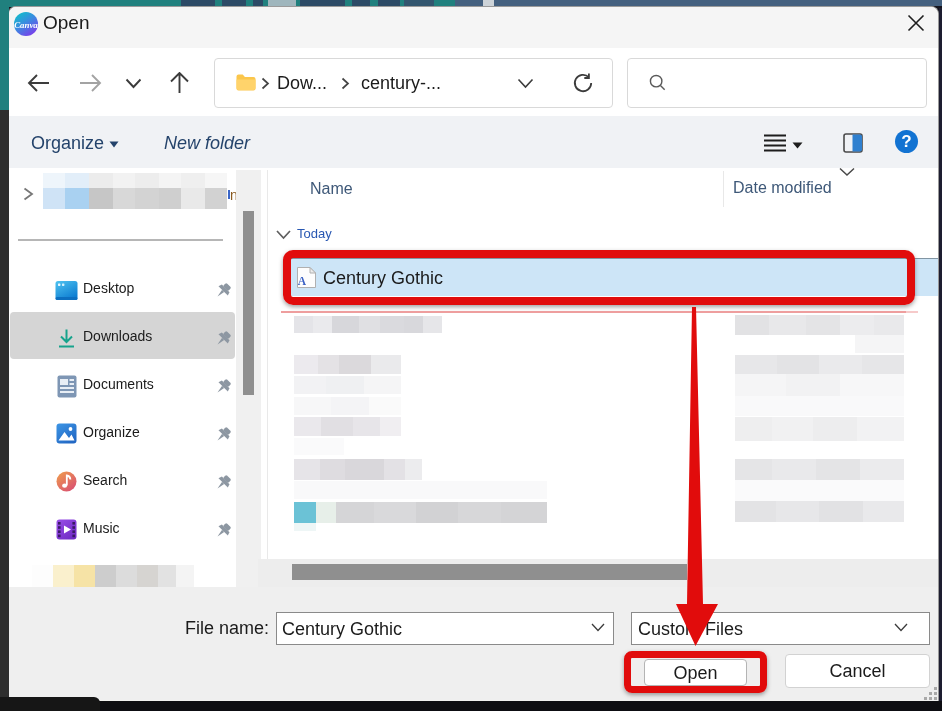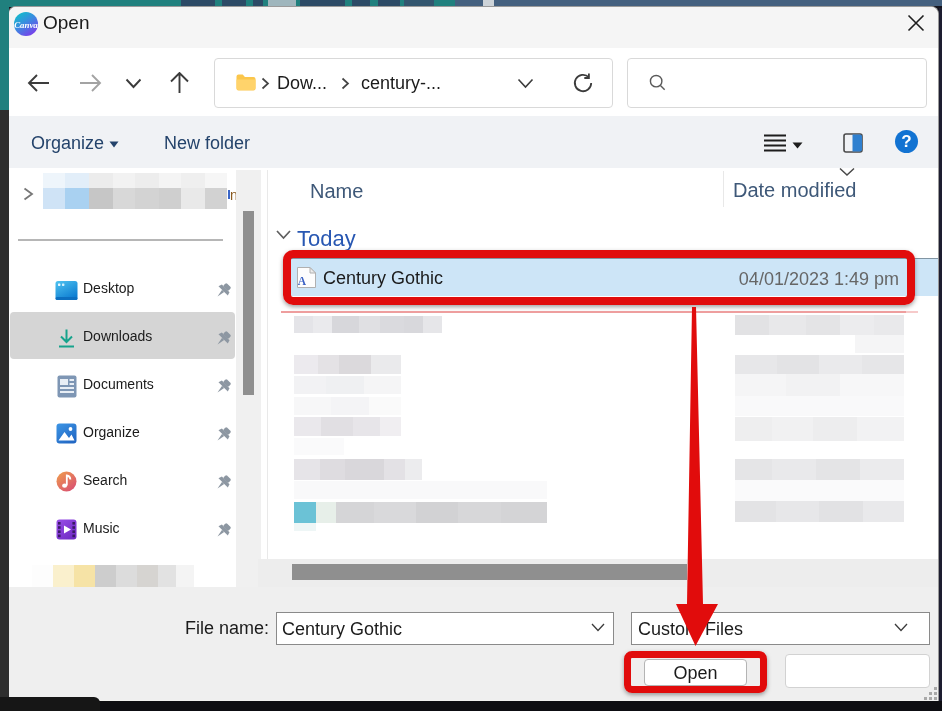--- a/index.html
+++ b/index.html
@@ -23,21 +23,21 @@
   #title{left:34px;top:5px;font-size:19px;color:#1a1a1a;}
   #toolbar{left:0;top:41px;width:931px;height:68px;background:#fff;}
   #cmdbar{left:0;top:109px;width:931px;height:52px;background:#f0f2f5;}
   .navtxt{font-size:18px;color:#24436b;}
   #content{left:0;top:161px;width:931px;height:534px;background:#fff;}
   .box{position:absolute;background:#fff;border:1px solid #d9d9d9;border-radius:4px;box-sizing:border-box;}
   .sideitem{position:absolute;font-size:14px;color:#1b1b1b;}
   .blk{position:absolute;}
   #bottompanel{left:0;top:580px;width:931px;height:115px;background:#efefef;}
   .combo{position:absolute;background:#fff;border:1px solid #8a8a8a;box-sizing:border-box;}
-  .hdrtxt{font-size:20px;color:#3e5878;}
+  .hdrtxt{font-size:16px;color:#3e5878;}
 </style>
 </head>
 <body>
 <div class="abs" id="topstrip"></div>
 <div class="abs" id="topstrip2"></div>
 <div class="abs" id="rightdark"></div>
 
 <div class="mark" style="left:181px;width:34px;"></div>
 <div class="mark" style="left:222px;width:24px;"></div>
 <div class="mark" style="left:253px;width:10px;"></div>
@@ -106,21 +106,21 @@
   <svg class="abs" style="left:640px;top:67px" width="17" height="17" viewBox="0 0 19 19">
     <circle cx="8" cy="8" r="6.4" stroke="#5a5a5a" stroke-width="1.6" fill="none"></circle>
     <path d="M12.8 12.8 L17.5 17.5" stroke="#5a5a5a" stroke-width="1.6"></path>
   </svg>
 
   <div class="abs" id="cmdbar"></div>
   <div class="abs navtxt" style="left:22px;top:126px;">Organize</div>
   <svg class="abs" style="left:100px;top:134px" width="10" height="7" viewBox="0 0 10 7">
     <path d="M0.5 0.5 L5 6.5 L9.5 0.5 Z" fill="#24436b"></path>
   </svg>
-  <div class="abs navtxt" style="left:155px;top:126px;">New folder</div>
+  <div class="abs navtxt" style="left:155px;top:126px;font-style:italic;">New folder</div>
   <svg class="abs" style="left:754px;top:126px" width="24" height="20" viewBox="0 0 24 20">
     <path d="M1 2.5 h22 M1 7.5 h22 M1 12.5 h22 M1 17.5 h22" stroke="#1d1d1d" stroke-width="1.9"></path>
   </svg>
   <svg class="abs" style="left:783px;top:135px" width="11" height="7" viewBox="0 0 11 7">
     <path d="M0.5 0.5 L5.5 6.5 L10.5 0.5 Z" fill="#1d1d1d"></path>
   </svg>
   <svg class="abs" style="left:834px;top:126px" width="20" height="20" viewBox="0 0 20 20">
     <rect x="1" y="1" width="18" height="18" rx="2" fill="none" stroke="#4a4a4a" stroke-width="1.6"></rect>
     <path d="M9.5 1.5 h7.5 a2 2 0 0 1 2 2 v13 a2 2 0 0 1 -2 2 h-7.5 z" fill="#2f80cf"></path>
   </svg>
@@ -251,30 +251,29 @@
   <div class="abs" style="left:258px;top:163px;width:1px;height:418px;background:#e9e9e9;"></div>
   <div class="abs hdrtxt" style="left:301px;top:173px;">Name</div>
   <div class="abs" style="left:714px;top:164px;width:1px;height:36px;background:#e8e8e8;"></div>
   <div class="abs hdrtxt" style="left:724px;top:172px;">Date modified</div>
   <svg class="abs" style="left:830px;top:160px" width="16" height="10" viewBox="0 0 16 10">
     <path d="M1 1.5 L8 8 L15 1.5" stroke="#4a4a4a" stroke-width="1.5" fill="none"></path>
   </svg>
   <svg class="abs" style="left:267px;top:223px" width="15" height="10" viewBox="0 0 15 10">
     <path d="M1 1 L7.5 8 L14 1" stroke="#5f5f5f" stroke-width="1.7" fill="none"></path>
   </svg>
-  <div class="abs" style="left:288px;top:219px;font-size:22px;color:#2857b2;">Today</div>
+  <div class="abs" style="left:288px;top:219px;font-size:13px;color:#2857b2;">Today</div>
 
   <div class="abs" style="left:278px;top:251px;width:653px;height:38px;background:#cde5f7;border-top:1px solid #8195a3;box-sizing:border-box;"></div>
   <svg class="abs" style="left:286px;top:260px" width="23" height="21" viewBox="0 0 23 21">
     <path d="M2.5 0.5 h12.5 l5.5 5.5 v14.5 h-18 z" fill="#fdfdfd" stroke="#b0b0b0" stroke-width="1"></path>
     <path d="M15 0.5 l5.5 5.5 h-5.5 z" fill="#ececec" stroke="#b0b0b0" stroke-width="1"></path>
     <text x="6.8" y="18.2" font-size="11.5" font-weight="bold" fill="#3c62c4" text-anchor="middle" font-family="Liberation Serif,serif">A</text>
   </svg>
   <div class="abs" style="left:314px;top:261px;font-size:18px;color:#1b1b1b;">Century Gothic</div>
-  <div class="abs" style="left:650px;top:262px;width:240px;text-align:right;font-size:18px;color:#666;">04/01/2023 1:49 pm</div>
 
   <div class="blk" style="left:285px;top:309px;width:148px;height:17px;background:linear-gradient(90deg,#e4e4e8 0 13%,#eaeaed 0 26%,#d7d7db 0 44%,#e0e0e3 0 58%,#dadade 0 74%,#d8d8dc 0 87%,#e6e6e9 0 100%);"></div>
   <div class="blk" style="left:285px;top:348px;width:107px;height:19px;background:linear-gradient(90deg,#eceaee 0 22%,#e4e2e5 0 42%,#dbd9dc 0 72%,#eaeaec 0 100%);"></div>
   <div class="blk" style="left:285px;top:369px;width:107px;height:18px;background:linear-gradient(90deg,#f2f2f4 0 30%,#eff0f2 0 65%,#f5f5f6 0 100%);"></div>
   <div class="blk" style="left:285px;top:390px;width:107px;height:18px;background:linear-gradient(90deg,#f7f7f8 0 35%,#f4f4f6 0 70%,#fafafa 0 100%);"></div>
   <div class="blk" style="left:285px;top:410px;width:107px;height:19px;background:linear-gradient(90deg,#eae8ec 0 25%,#e1dfe3 0 55%,#e7e5e9 0 80%,#f0eef1 0 100%);"></div>
   <div class="blk" style="left:285px;top:431px;width:50px;height:17px;background:#fafafb;"></div>
   <div class="blk" style="left:285px;top:452px;width:128px;height:21px;background:linear-gradient(90deg,#e6e4e8 0 20%,#dedce0 0 40%,#d9d7db 0 70%,#e3e1e5 0 87%,#ececee 0 100%);"></div>
   <div class="blk" style="left:285px;top:474px;width:253px;height:18px;background:#f9f9fa;"></div>
   <div class="blk" style="left:285px;top:495px;width:22px;height:21px;background:#6bc2d6;"></div>
@@ -303,20 +302,21 @@
     <path d="M1 1 L7 7.5 L13 1" stroke="#3c3c3c" stroke-width="1.3" fill="none"></path>
   </svg>
   <div class="combo" style="left:622px;top:605px;width:299px;height:33px;"></div>
   <div class="abs" style="left:629px;top:612px;font-size:18px;color:#1b1b1b;">Custom Files</div>
   <svg class="abs" style="left:885px;top:616px" width="14" height="9" viewBox="0 0 14 9">
     <path d="M1 1 L7 7.5 L13 1" stroke="#3c3c3c" stroke-width="1.3" fill="none"></path>
   </svg>
   <div class="abs" style="left:635px;top:652px;width:103px;height:27px;background:#fff;border:1px solid #b4b4b4;box-sizing:border-box;border-radius:4px;"></div>
   <div class="abs" style="left:635px;top:656px;width:103px;text-align:center;font-size:18px;color:#1b1b1b;">Open</div>
   <div class="abs" style="left:776px;top:647px;width:145px;height:34px;background:#fff;border:1px solid #d2d2d2;box-sizing:border-box;border-radius:4px;"></div>
+  <div class="abs" style="left:776px;top:654px;width:145px;text-align:center;font-size:18px;color:#1b1b1b;">Cancel</div>
 
   <svg class="abs" style="left:915px;top:680px" width="14" height="14" viewBox="0 0 14 14">
     <g fill="#a9a9a9">
         <rect x="10" y="0" width="3" height="3"></rect>
         <rect x="10" y="5" width="3" height="3"></rect>
         <rect x="10" y="10" width="3" height="3"></rect>
         <rect x="5" y="5" width="3" height="3"></rect>
         <rect x="5" y="10" width="3" height="3"></rect>
         <rect x="0" y="10" width="3" height="3"></rect>
       </g>

